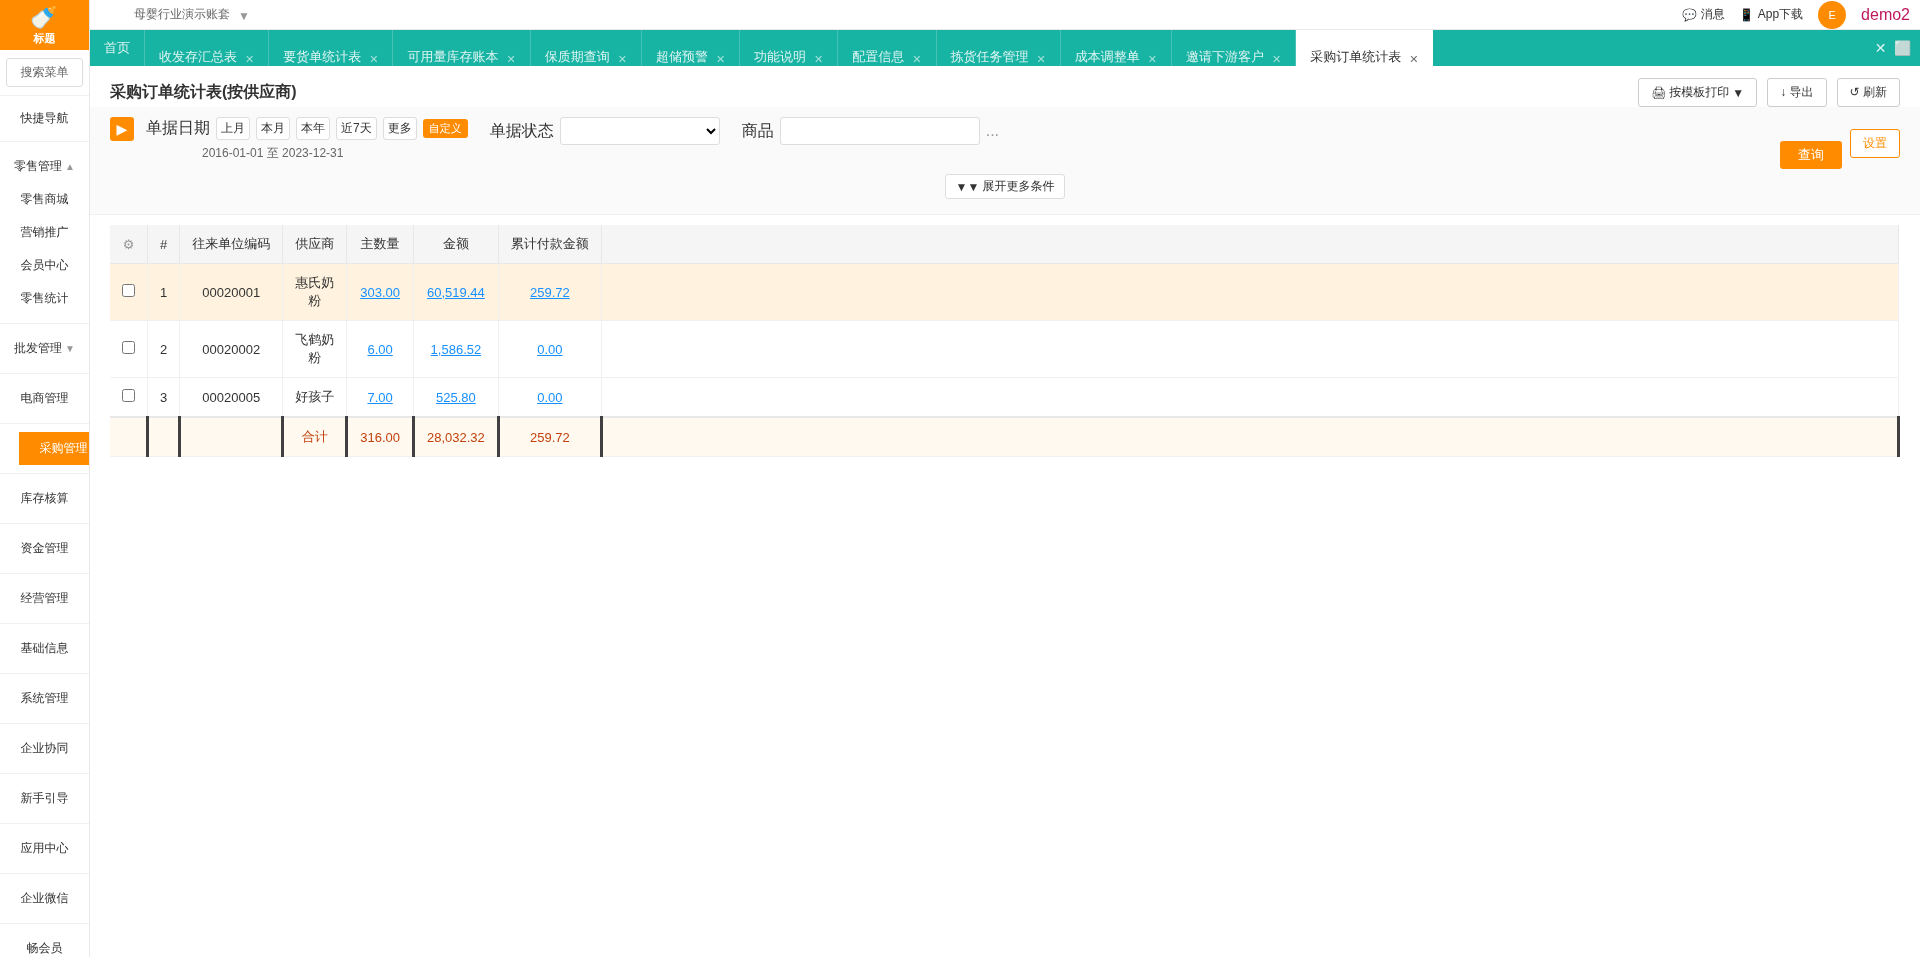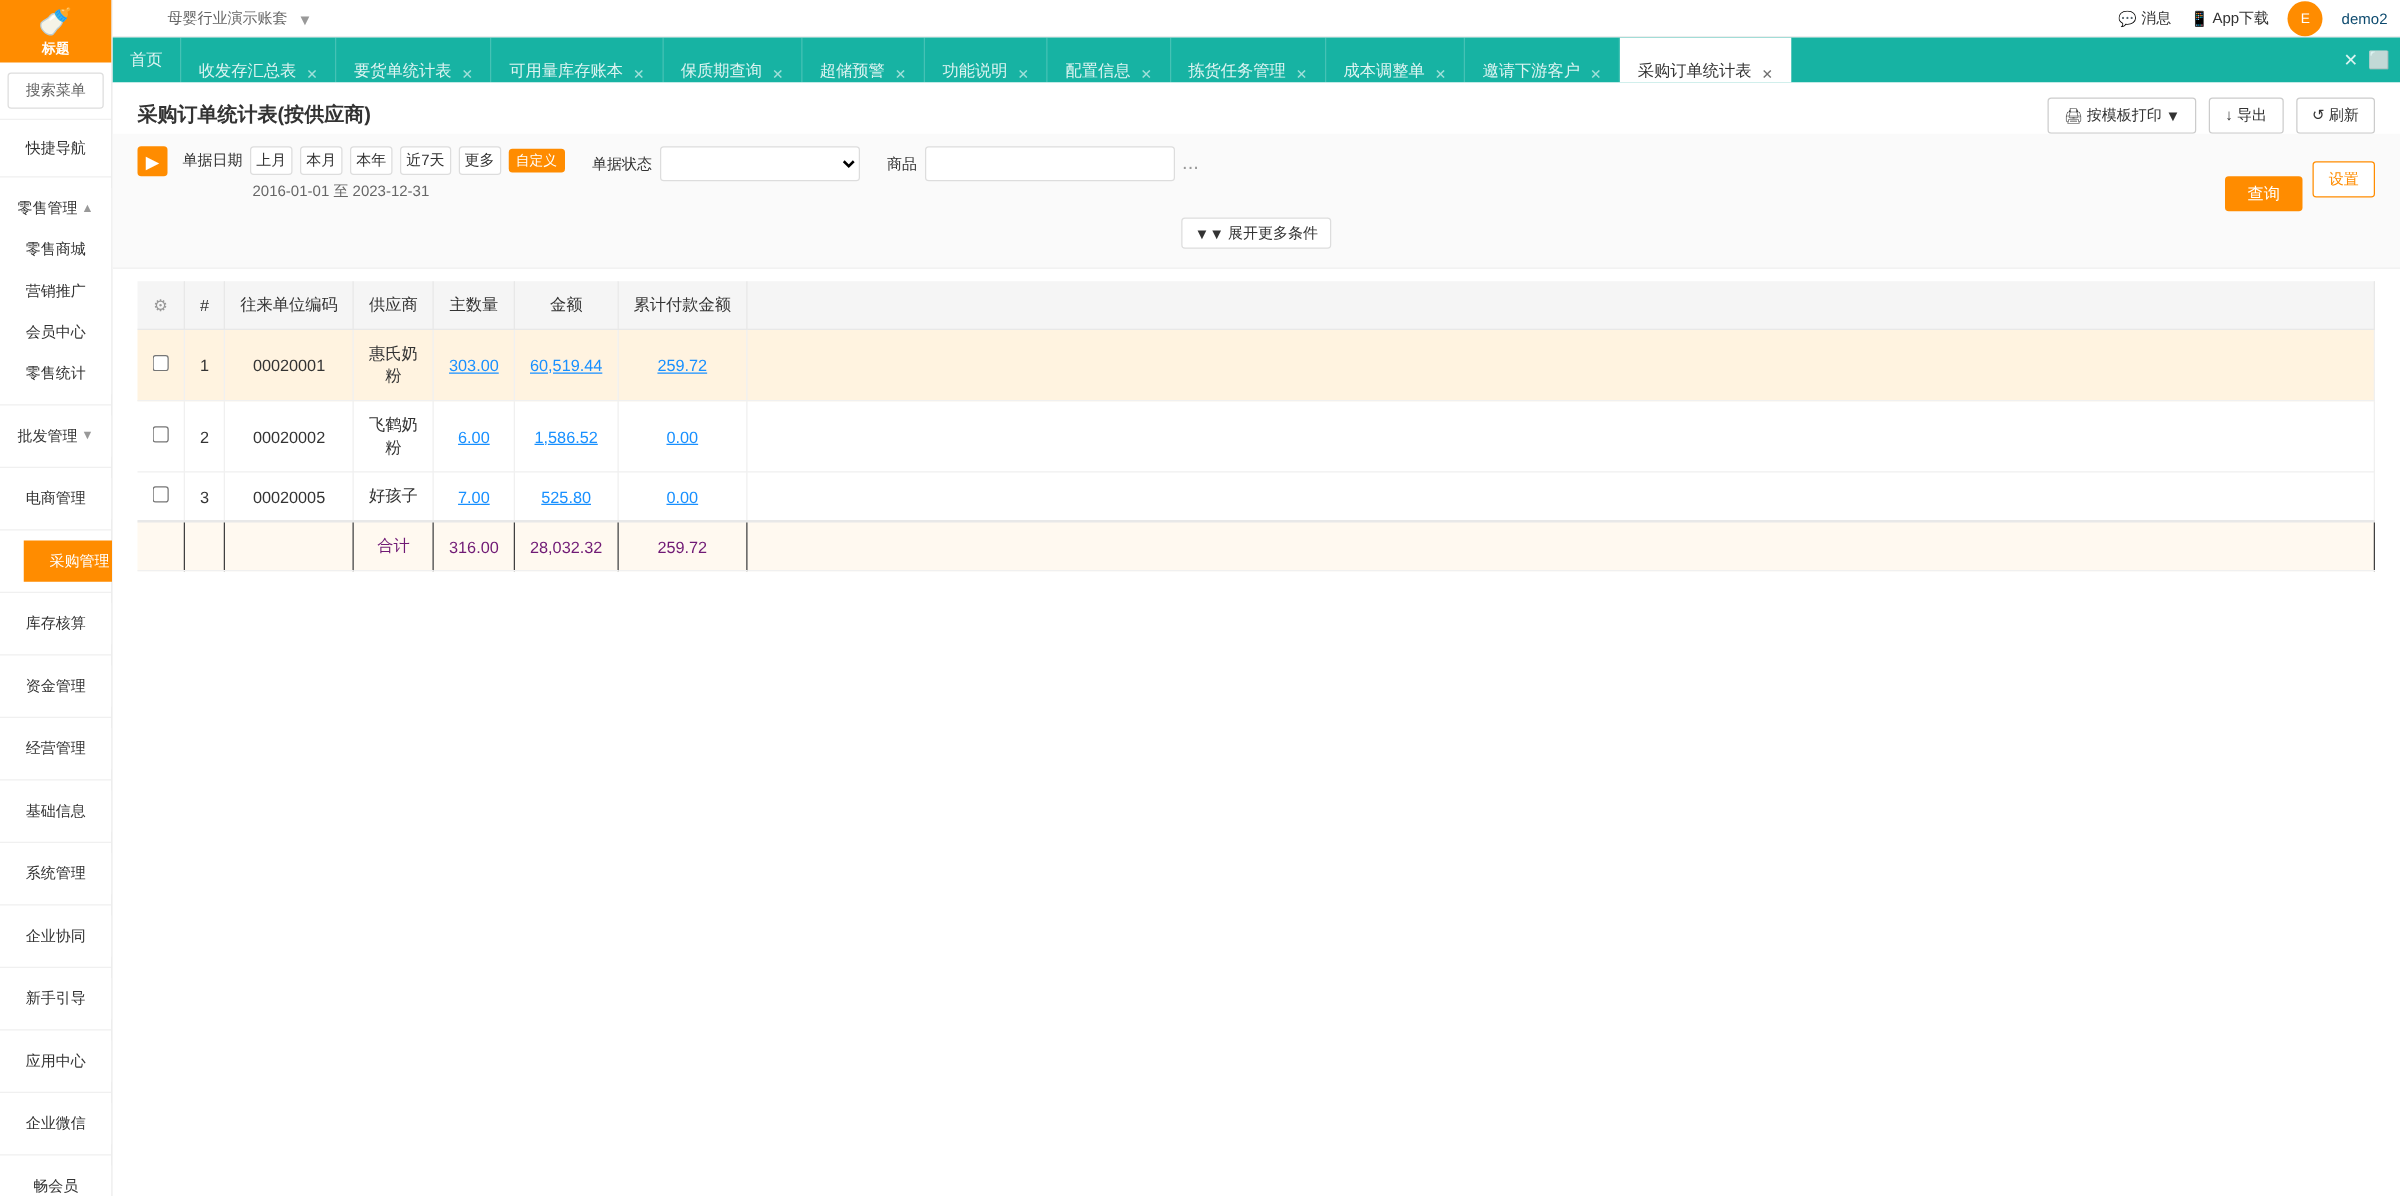--- a/index.html
+++ b/index.html
@@ -42,21 +42,21 @@
     
     .page-content { flex: 1; background: #fff; overflow: hidden; display: flex; flex-direction: column; }
     .page-title { font-size: 16px; font-weight: bold; color: #333; }
     .page-header-actions { display: flex; align-items: center; gap: 10px; }
     .btn-print { padding: 5px 12px; border: 1px solid #ccc; background: #fff; border-radius: 3px; cursor: pointer; font-size: 12px; color: #333; display: flex; align-items: center; gap: 3px; }
     .btn-export { padding: 5px 12px; border: 1px solid #ccc; background: #fff; border-radius: 3px; cursor: pointer; font-size: 12px; color: #333; }
     .btn-refresh { padding: 5px 12px; border: 1px solid #ccc; background: #fff; border-radius: 3px; cursor: pointer; font-size: 12px; color: #333; }
     .btn-query { padding: 5px 18px; background: #ff8c00; border: none; border-radius: 3px; cursor: pointer; font-size: 13px; color: #fff; margin-top: 24px; }
     .btn-setting { padding: 5px 12px; border: 1px solid #ff8c00; background: #fff; border-radius: 3px; cursor: pointer; font-size: 12px; color: #ff8c00; }
     .filter-toggle { width: 24px; height: 24px; background: #ff8c00; border: none; border-radius: 3px; cursor: pointer; color: #fff; font-size: 14px; display: flex; align-items: center; justify-content: center; flex-shrink: 0; }
-    .filter-label { font-size: 12px; color: #333; white-space: nowrap; }
+    .filter-label { font-size: 16px; color: #333; white-space: nowrap; }
     .date-quick-btn { padding: 2px 4px; border: 1px solid #ddd; background: #fff; border-radius: 3px; cursor: pointer; font-size: 12px; color: #333; }
     .date-range-tag { padding: 2px 6px; background: #ff8c00; color: #fff; border-radius: 3px; font-size: 11px; cursor: pointer; }
     .date-range-text { font-size: 12px; color: #666; }
     .filter-select { height: 28px; border: 1px solid #ddd; border-radius: 3px; padding: 0 8px; font-size: 12px; min-width: 160px; background: #fff; }
     .filter-input { height: 28px; border: 1px solid #ddd; border-radius: 3px; padding: 0 8px; font-size: 12px; min-width: 200px; }
     .expand-more { padding: 3px 10px; border: 1px solid #ddd; background: #fff; border-radius: 3px; cursor: pointer; font-size: 12px; color: #333; display: flex; align-items: center; gap: 3px; }
     .filter-dots { color: #999; cursor: pointer; font-size: 16px; }
 
     
     .table-container { flex: 1; overflow: auto; padding: 10px 20px; }
@@ -64,21 +64,21 @@
     .data-table thead tr { background: #f5f5f5; }
     .data-table th { padding: 10px 12px; text-align: center; font-size: 13px; color: #333; font-weight: normal; border-bottom: 1px solid #e8e8e8; border-right: 1px solid #e8e8e8; white-space: nowrap; }
     .data-table td { padding: 10px 12px; text-align: center; font-size: 13px; color: #333; border-bottom: 1px solid #f0f0f0; border-right: 1px solid #f0f0f0; }
     .data-table tr.highlighted { background: #fff3e0; }
     .link-text { color: #1890ff; text-decoration: underline; cursor: pointer; }
     .th-settings { width: 36px; }
     .settings-icon { color: #999; cursor: pointer; }
 
     
     .table-footer { background: #fff9f0; border-top: 2px solid #e8e8e8; }
-    .table-footer td { padding: 10px 12px; font-size: 13px; color: #701a75; border-right: 1px solid #404040; }
+    .table-footer td { padding: 10px 12px; font-size: 13px; color: #c2410c; border-right: 3px solid #404040; }
 
     
     .page-title-row { display: flex; align-items: center; justify-content: space-between; padding: 12px 20px 0; }
 
     
     .expand-row { display: flex; justify-content: center; padding: 5px 0; }
   </style>
 </head>
 <body>
 
@@ -208,21 +208,21 @@
         <span>💬</span>
         <span>消息</span>
       </div>
       <div class="topbar-action">
         <span>📱</span>
         <span>App下载</span>
       </div>
       <div class="topbar-avatar">
         <span>E</span>
       </div>
-      <span style="font-size:12px; color:#0c4a6e; cursor:pointer;">demo2</span>
+      <span style="font-size:16px; color:#be185d; cursor:pointer;">demo2</span>
     </div>
   </div>
 
   <div class="tabbar">
     <div class="tab-home tab-item">
       <span>首页</span>
     </div>
     <div class="tab-item">
       <span>收发存汇总表</span>
       <span class="tab-close">✕</span>

